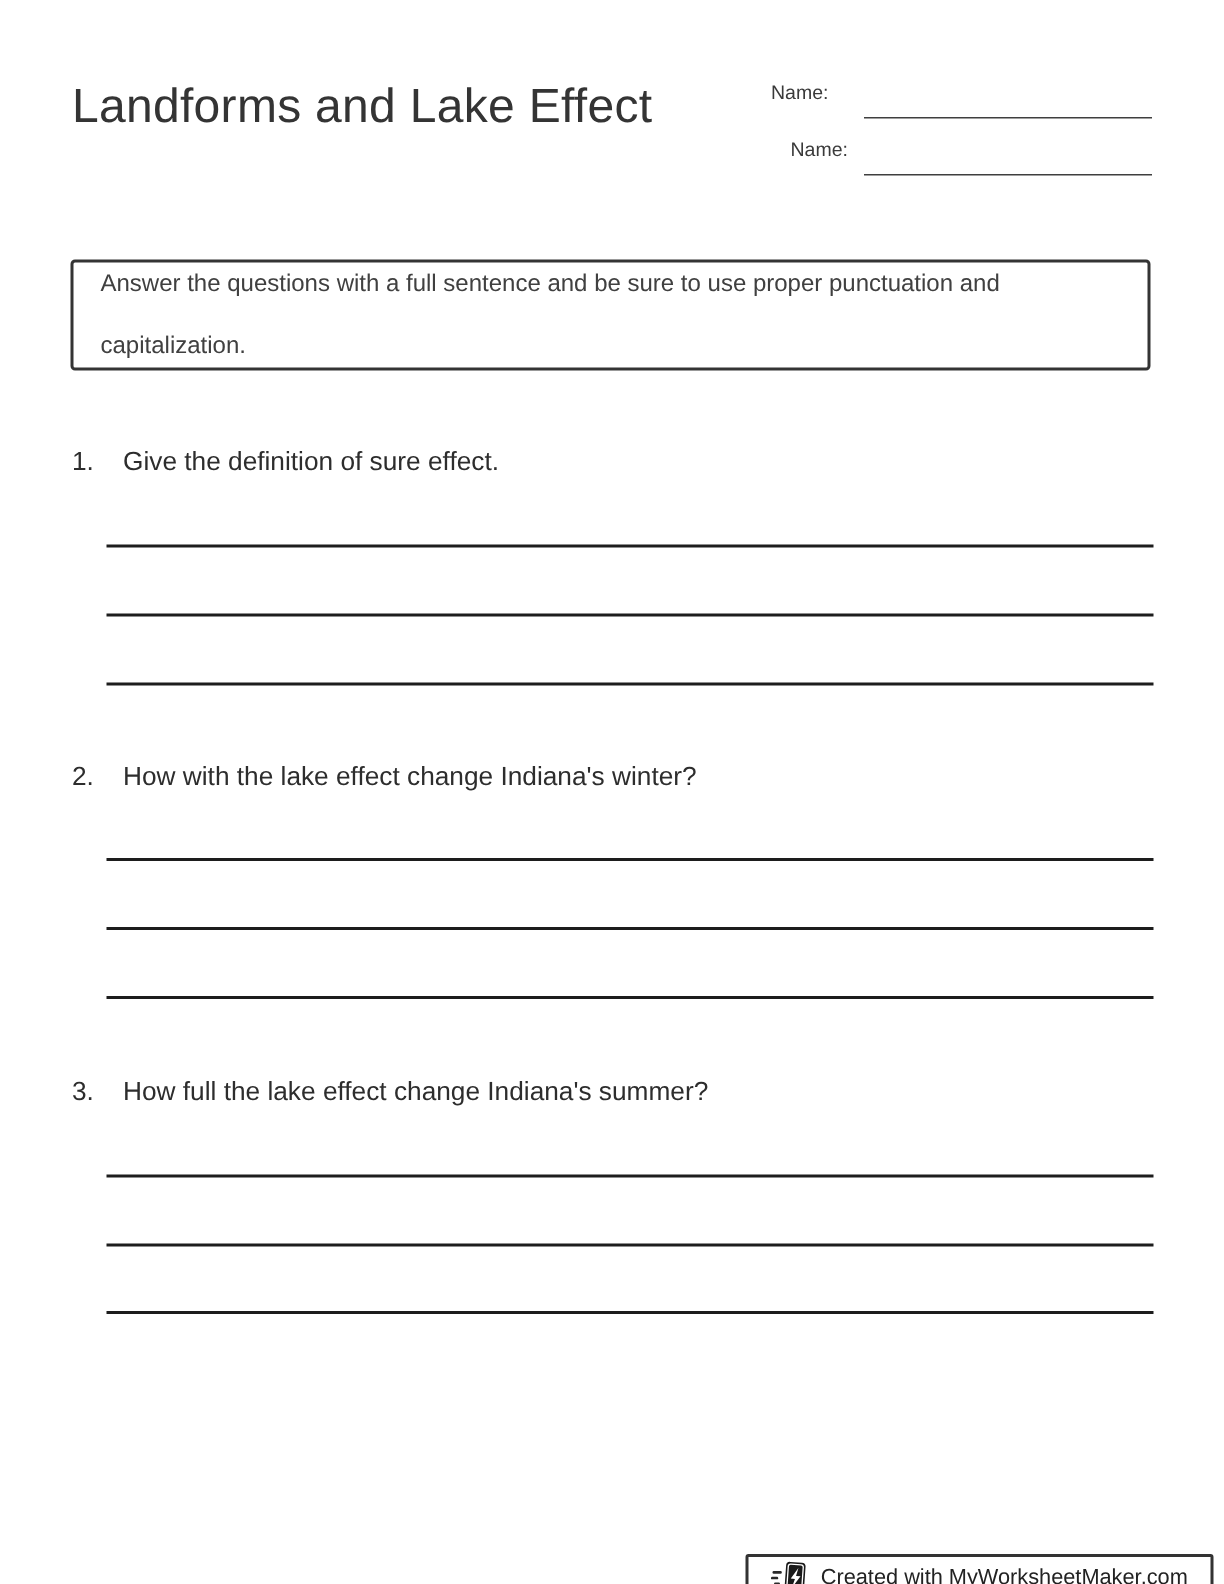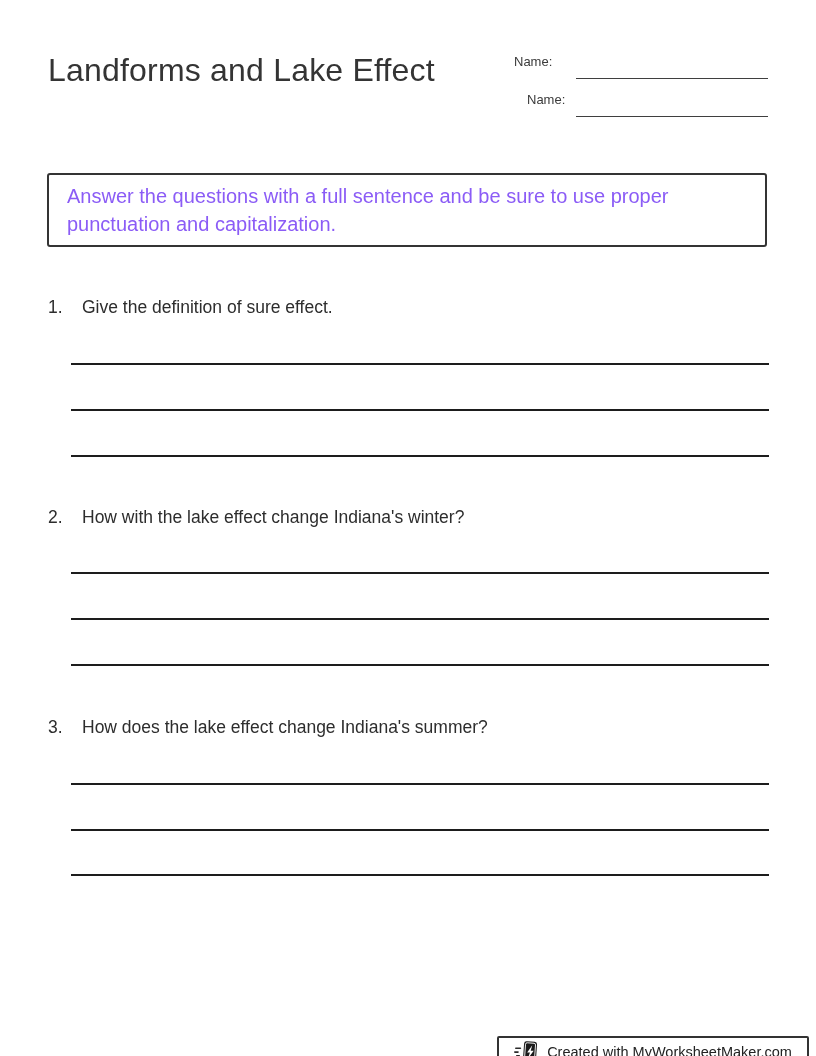--- a/index.html
+++ b/index.html
@@ -48,23 +48,23 @@
     top: 173px;
     width: 720px;
     height: 74px;
     border: 2px solid #343434;
     border-radius: 3px;
     padding: 8px 18px;
     display: flex;
     align-items: center;
   }
   .instruction-text {
-    font-size: 20px;
-    line-height: 28px;
-    color: #8b5cf6;
+    font-size: 16px;
+    line-height: 41px;
+    color: #404040;
   }
 
   
   .question {
     position: absolute;
     left: 48px;
     width: 724px;
     display: flex;
     font-size: 17.5px;
     line-height: 24px;
@@ -137,21 +137,21 @@
   <div class="question q2">
     <span class="q-num">2.</span>
     <span class="q-text">How with the lake effect change Indiana's winter?</span>
   </div>
   <div class="answer-line l2a"></div>
   <div class="answer-line l2b"></div>
   <div class="answer-line l2c"></div>
 
   <div class="question q3">
     <span class="q-num">3.</span>
-    <span class="q-text">How does the lake effect change Indiana's summer?</span>
+    <span class="q-text">How full the lake effect change Indiana's summer?</span>
   </div>
   <div class="answer-line l3a"></div>
   <div class="answer-line l3b"></div>
   <div class="answer-line l3c"></div>
 
   <div class="footer-box">
     <svg class="logo-icon" viewBox="0 0 26 26" aria-hidden="true">
 
       <rect x="1" y="8.4" width="6.2" height="1.7" rx="0.8" fill="#2a2a2a"></rect>
       <rect x="0" y="12.2" width="4.8" height="1.7" rx="0.8" fill="#2a2a2a"></rect>

